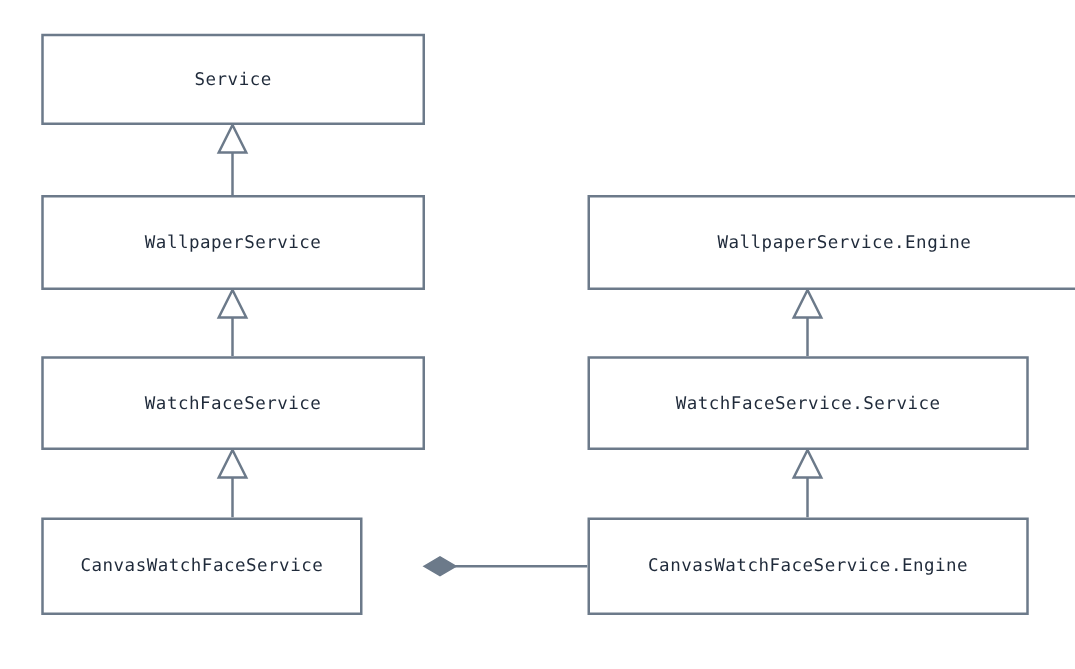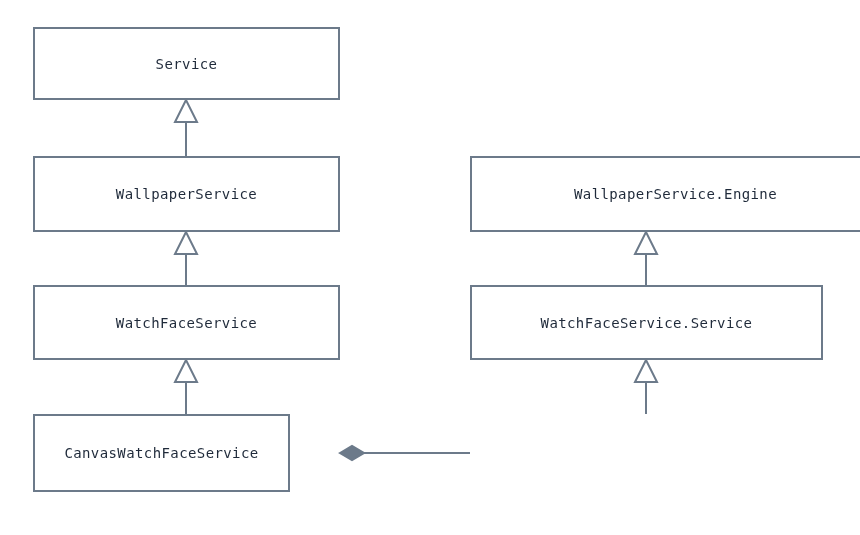--- a/index.html
+++ b/index.html
@@ -101,14 +101,17 @@
   </div>
 
   <div class="uml-class-box" style="left:470px; top:156px; width:411px; height:76px;">
     <span class="uml-class-name">WallpaperService.Engine</span>
   </div>
 
   <div class="uml-class-box" style="left:470px; top:285px; width:353px; height:75px;">
     <span class="uml-class-name">WatchFaceService.Service</span>
   </div>
 
+  <div class="uml-class-box" style="left:470px; top:414px; width:353px; height:78px;">
+    <span class="uml-class-name">CanvasWatchFaceService.Engine</span>
+  </div>
 
 </div>
 
 </body></html>

